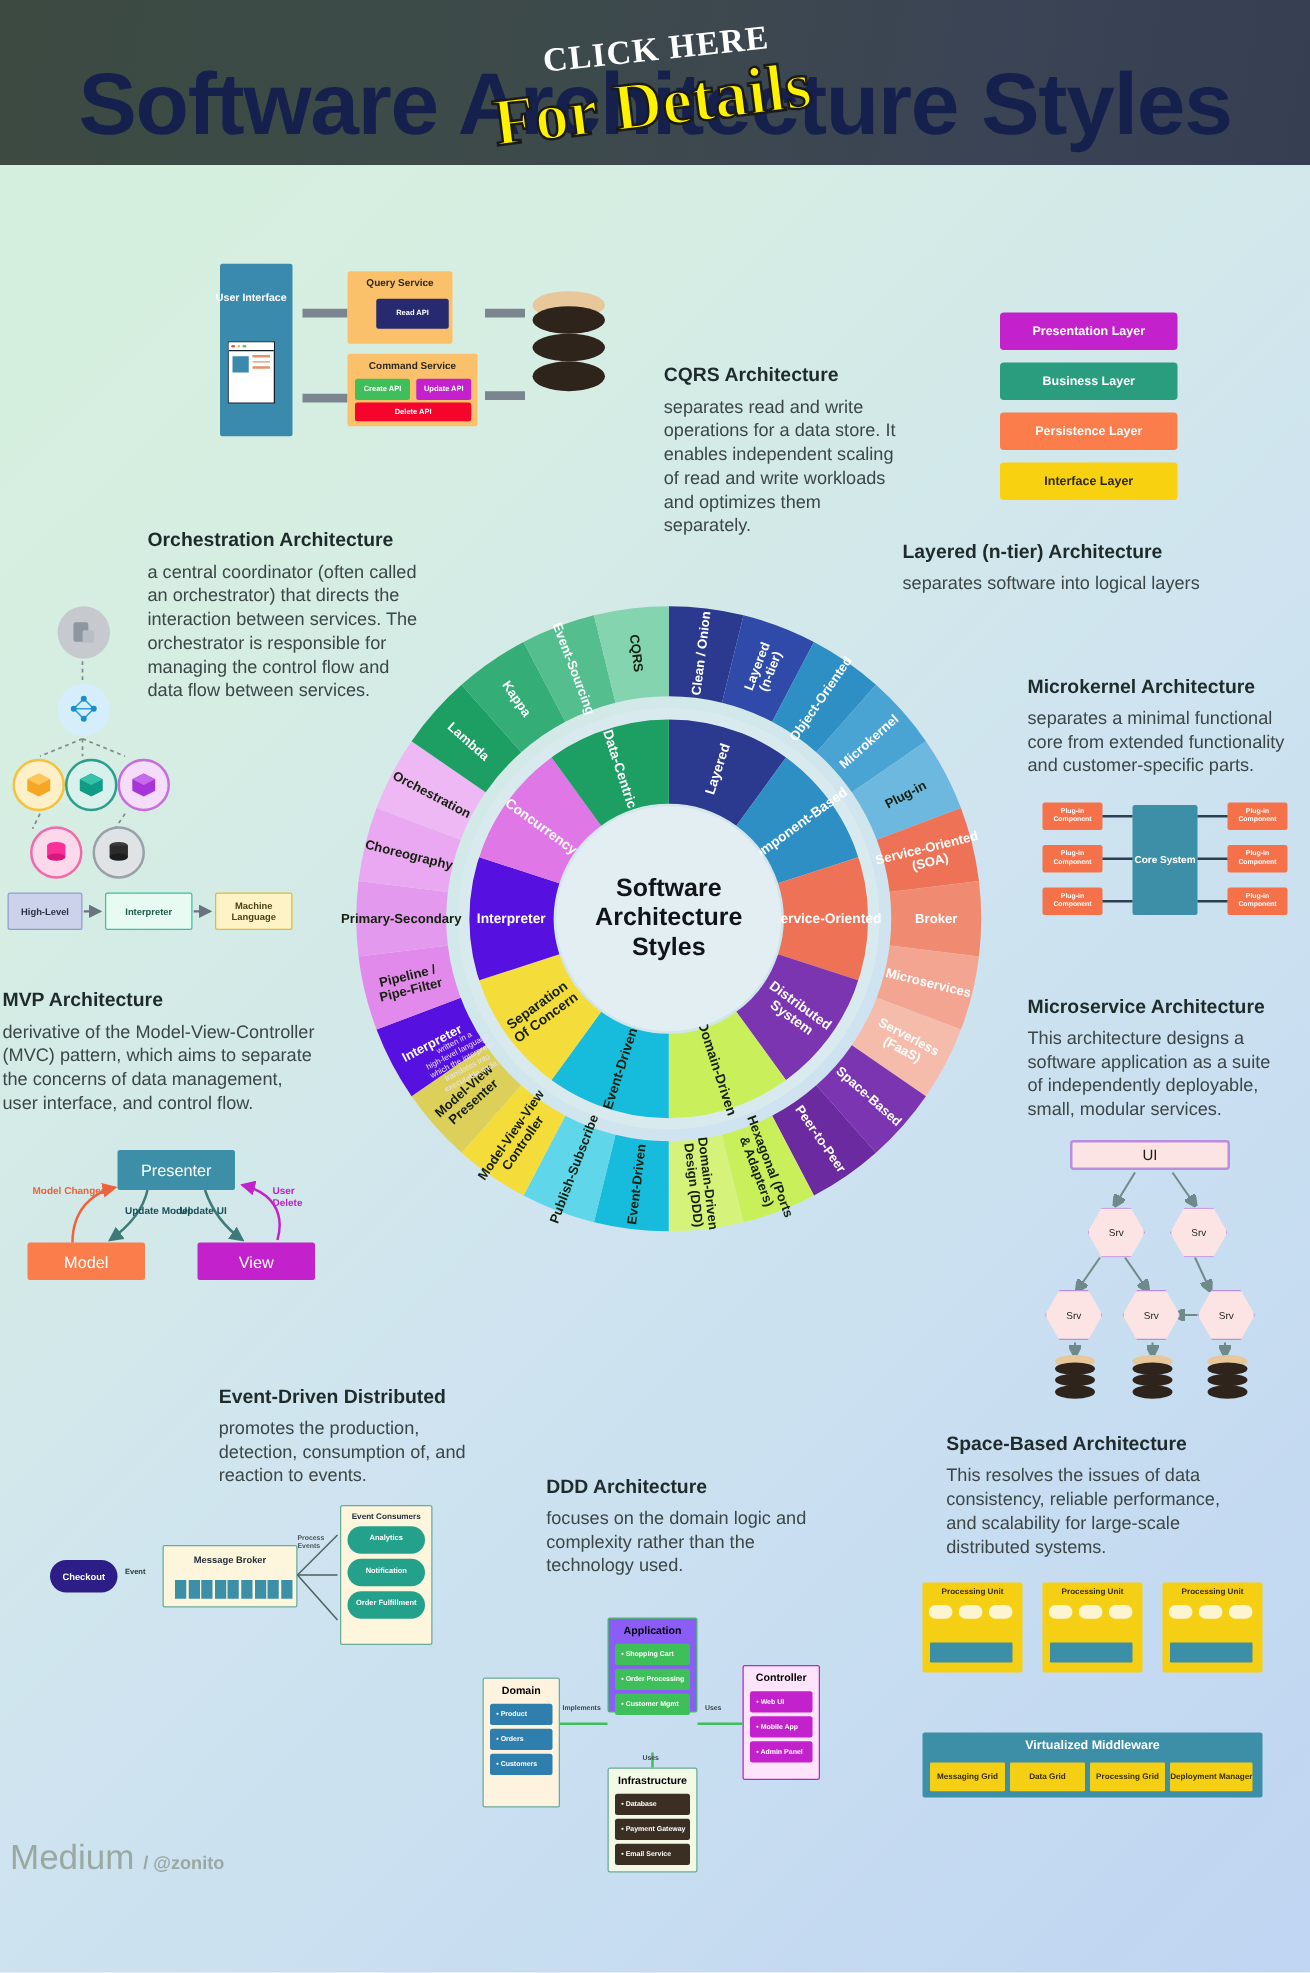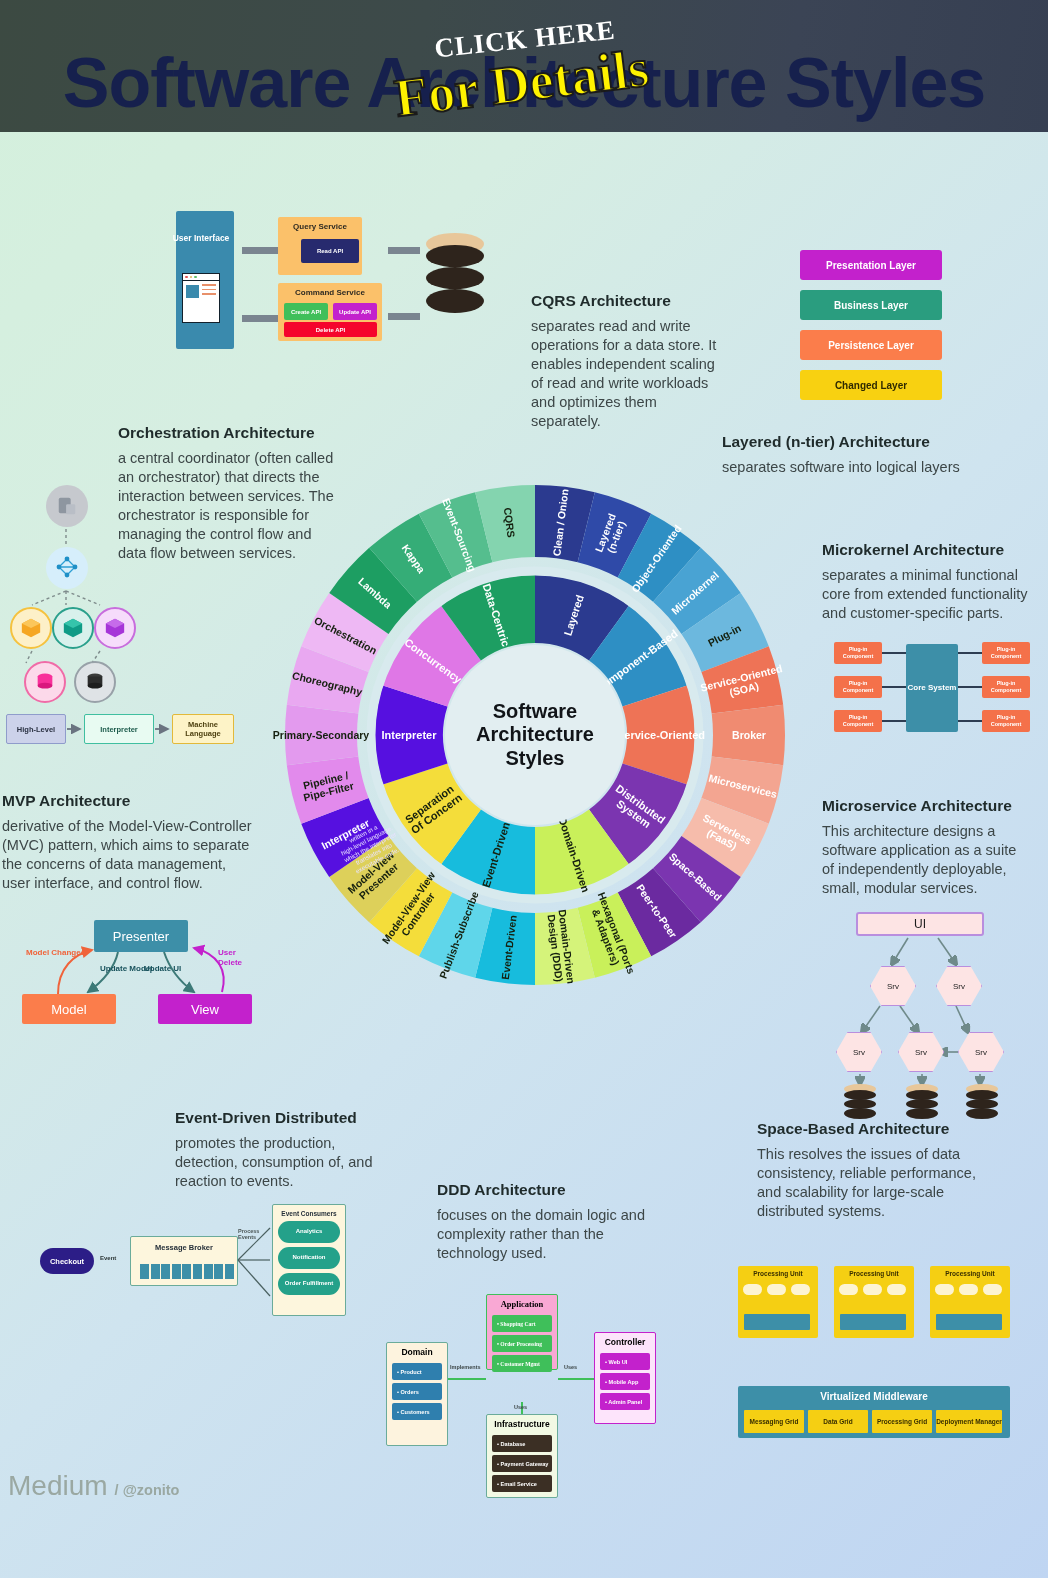--- a/index.html
+++ b/index.html
@@ -200,21 +200,21 @@
       <div class="ring" style="top:12px; width:58px; height:22px;"></div>
       <div class="ring" style="top:34px; width:58px; height:22px;"></div>
       <div class="ring" style="top:56px; width:58px; height:24px;"></div>
     </div>
   </div>
 
   <div class="layers">
     <div class="lb" style="background:#c321cc">Presentation Layer</div>
     <div class="lb" style="background:#2a9d7f">Business Layer</div>
     <div class="lb" style="background:#fb7d4b">Persistence Layer</div>
-    <div class="lb" style="background:#f8d111; color:#2f2a00">Changed Layer</div>
+    <div class="lb" style="background:#f8d111; color:#2f2a00">Interface Layer</div>
   </div>
 
   <div class="mk">
     <div class="core">Core System</div>
     <div class="plug" style="left:2px; top:4px;">Plug-in Component</div>
     <div class="plug" style="left:2px; top:38px;">Plug-in Component</div>
     <div class="plug" style="left:2px; top:72px;">Plug-in Component</div>
     <div class="plug" style="left:150px; top:4px;">Plug-in Component</div>
     <div class="plug" style="left:150px; top:38px;">Plug-in Component</div>
     <div class="plug" style="left:150px; top:72px;">Plug-in Component</div>
@@ -302,21 +302,21 @@
     </div>
   </div>
 
   <div class="ddd">
     <div class="panel" style="left:0; top:56px; width:62px; height:104px; background:#fdf3de; border:1.2px solid #6aab9a;">
       <div class="ptitle">Domain</div>
       <div class="item" style="background:#2f7fae">• Product</div>
       <div class="item" style="background:#2f7fae">• Orders</div>
       <div class="item" style="background:#2f7fae">• Customers</div>
     </div>
-    <div class="panel" style="left:100px; top:8px; width:72px; height:76px; background:#f9a8d4; border:1.4px solid #3fbf5a;font-family:Liberation Serif, serif;">
+    <div class="panel" style="left:100px; top:8px; width:72px; height:76px; background:#8b5cf6; border:1.4px solid #3fbf5a;">
       <div class="ptitle">Application</div>
       <div class="item" style="background:#3fbf5a">• Shopping Cart</div>
       <div class="item" style="background:#3fbf5a">• Order Processing</div>
       <div class="item" style="background:#3fbf5a">• Customer Mgmt</div>
     </div>
     <div class="panel" style="left:208px; top:46px; width:62px; height:92px; background:#fde4fb; border:1.2px solid #c321cc;">
       <div class="ptitle">Controller</div>
       <div class="item" style="background:#c321cc">• Web UI</div>
       <div class="item" style="background:#c321cc">• Mobile App</div>
       <div class="item" style="background:#c321cc">• Admin Panel</div>
@@ -743,21 +743,21 @@
   <div class="note" style="left:175px; top:1109px; width:225px;">
     <h3>Event-Driven Distributed</h3>
     <p>promotes the production, detection, consumption of, and reaction to events.</p>
   </div>
 
   <div class="note" style="left:437px; top:1181px; width:235px;">
     <h3>DDD Architecture</h3>
     <p>focuses on the domain logic and complexity rather than the technology used.</p>
   </div>
 
-  <div class="note" style="left:757px; top:1120px; width:232px;">
+  <div class="note" style="left:757px; top:1147px; width:232px;">
     <h3>Space-Based Architecture</h3>
     <p>This resolves the issues of data consistency, reliable performance, and scalability for large-scale distributed systems.</p>
   </div>
 
   <div class="footer">
     <span class="m">Medium</span>
     <span class="h">/ @zonito</span>
   </div>
 
 </div>

